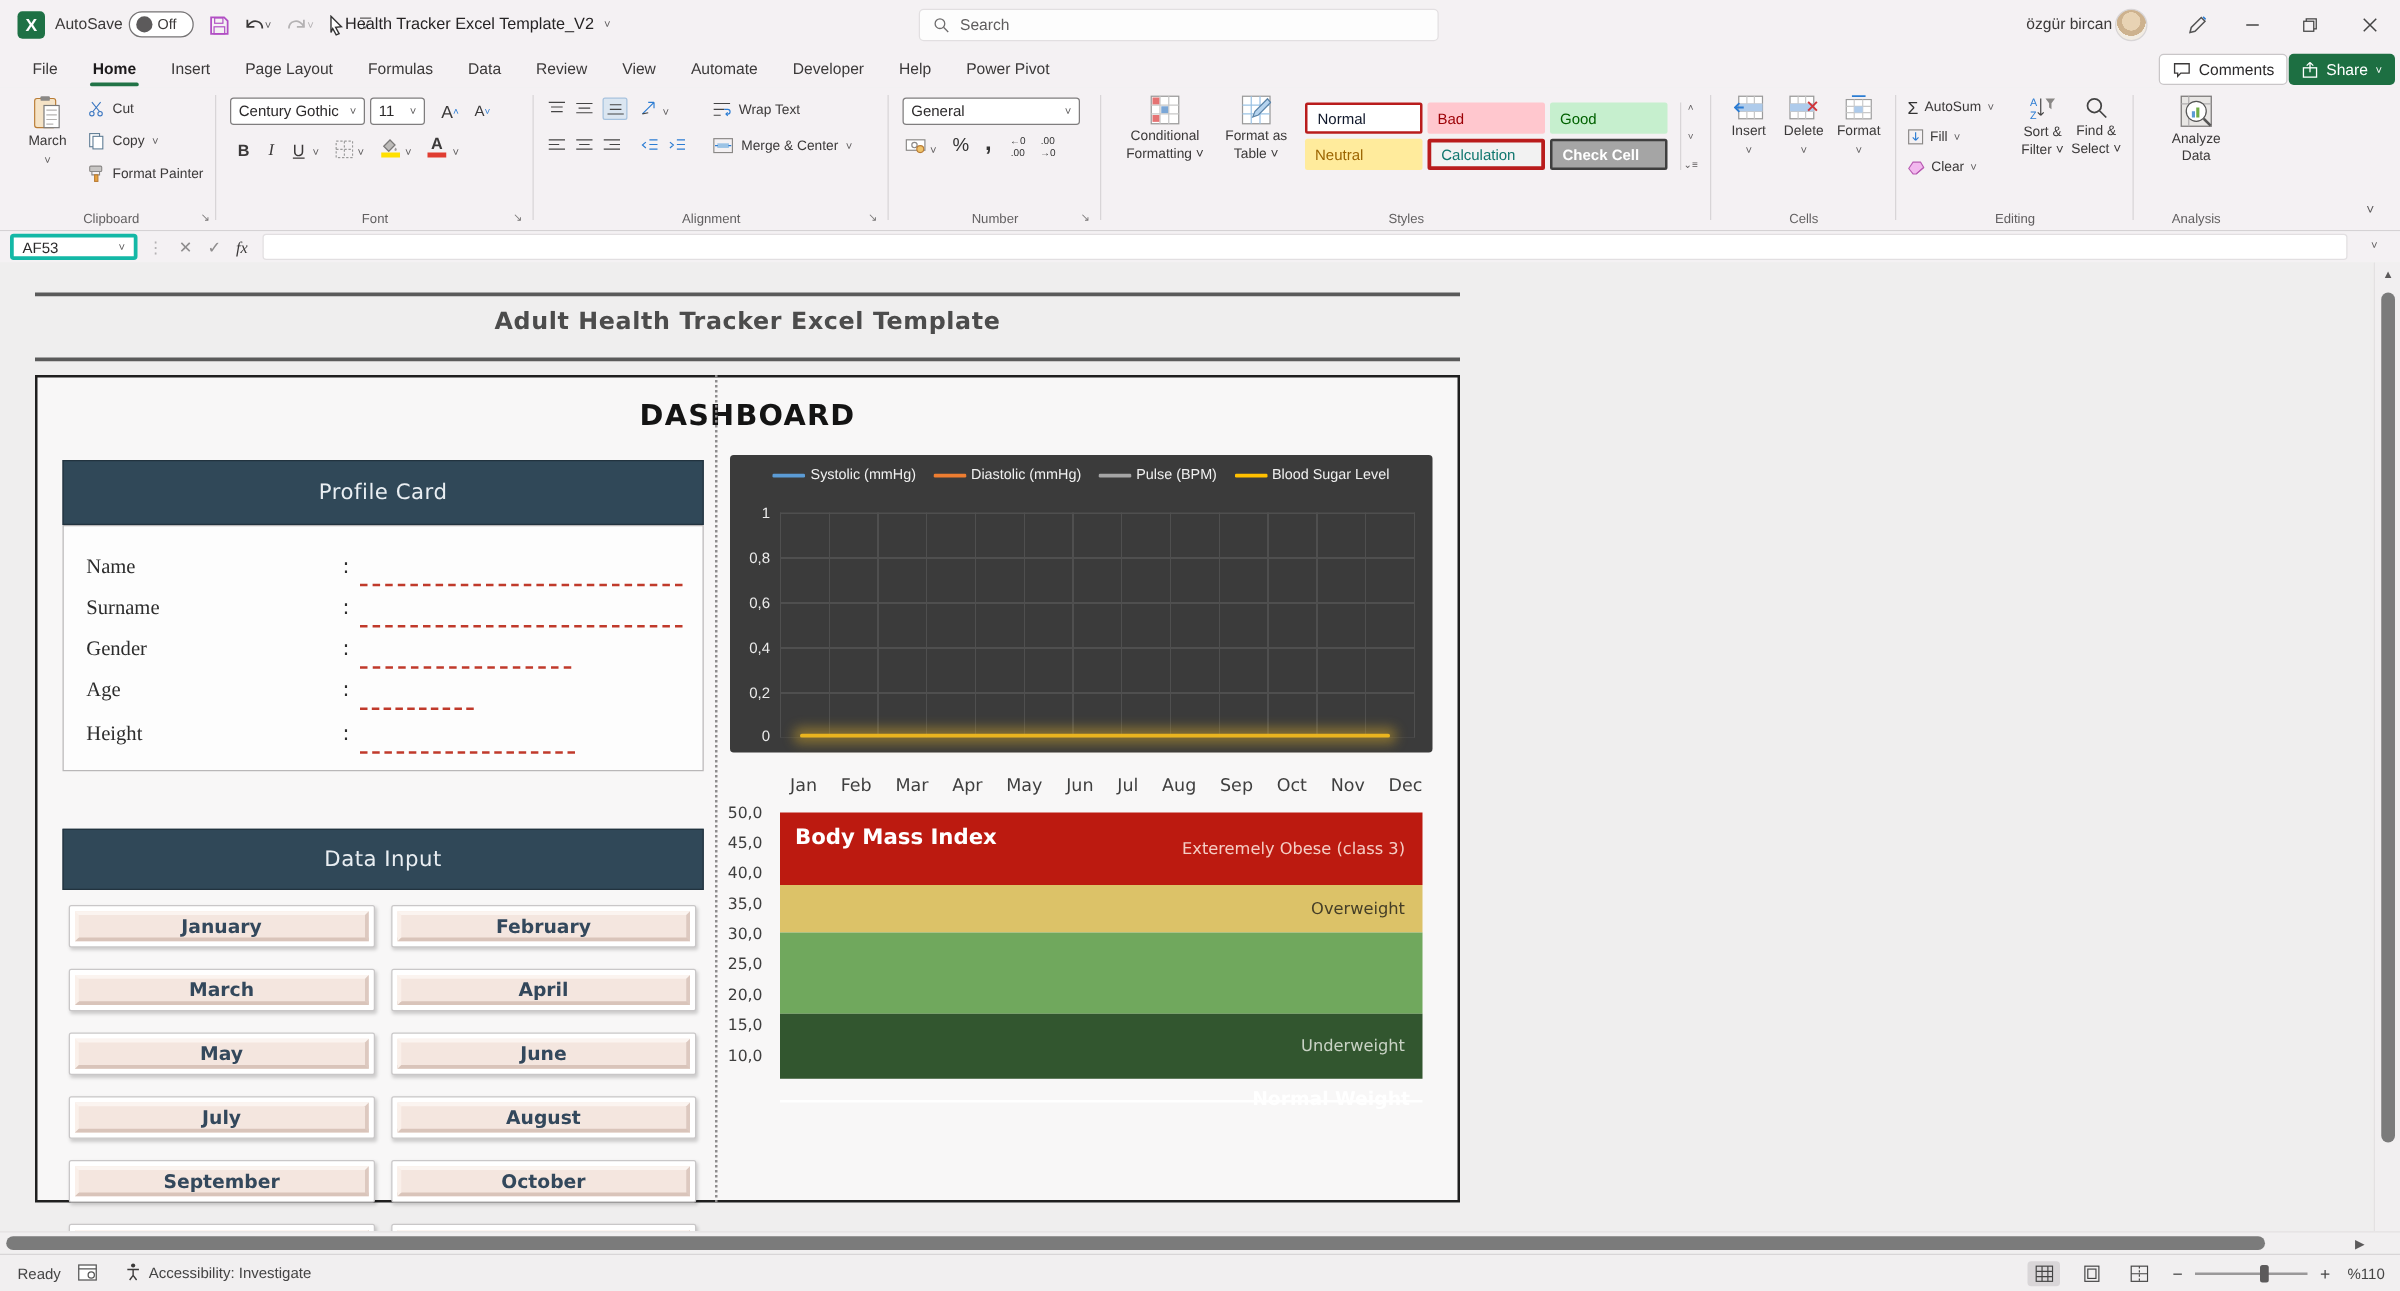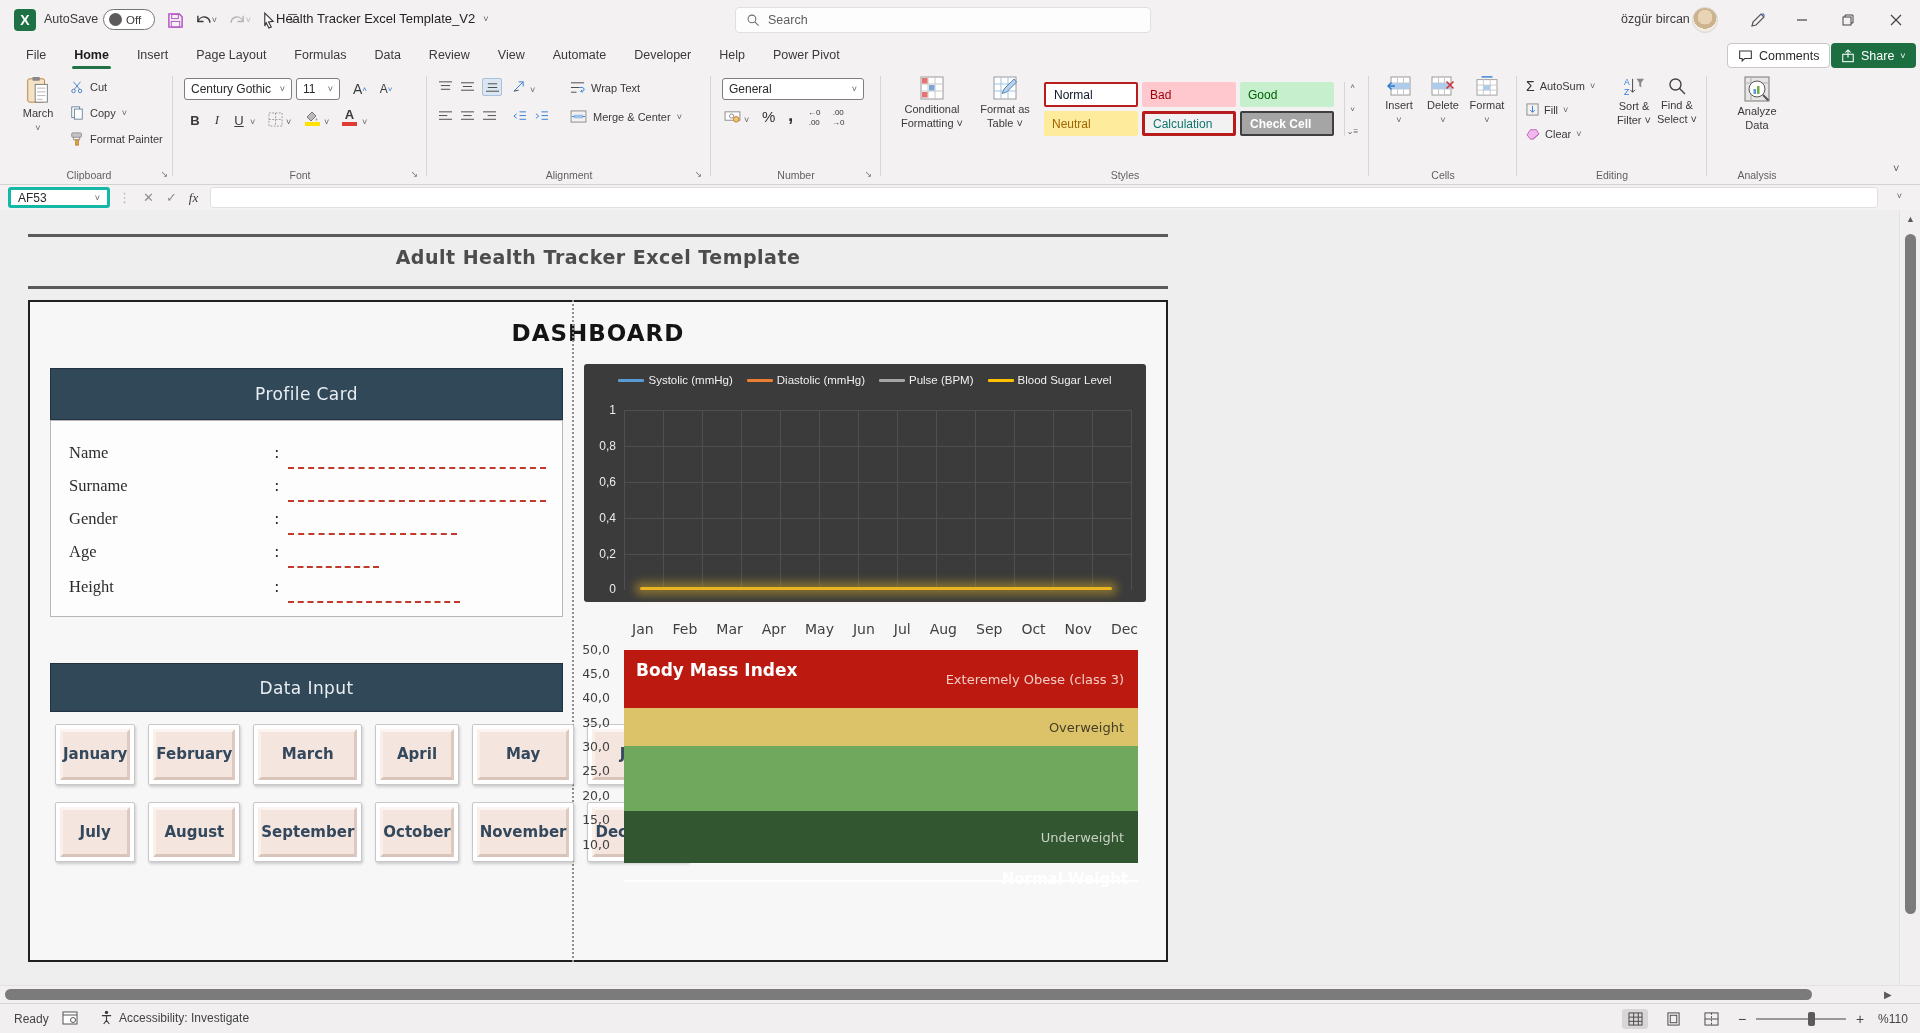--- a/index.html
+++ b/index.html
@@ -51,21 +51,21 @@
   .rule{position:absolute;left:28px;width:1140px;height:3px;background:#5a5a5a}
   .pagetitle{position:absolute;left:28px;width:1140px;top:36px;text-align:center;font-family:"DejaVu Sans",sans-serif;font-size:19px;font-weight:bold;color:#4c4c4c;letter-spacing:.5px}
   .panel{position:absolute;left:28px;top:90px;width:1140px;height:662px;background:#f8f7f7;border:2px solid #1f1f1f}
   .dashtitle{position:absolute;left:0;right:0;top:18px;text-align:center;font-family:"DejaVu Sans",sans-serif;font-size:23px;font-weight:bold;color:#141414;letter-spacing:1px}
   .cardhead{position:absolute;background:#304858;color:#e9eef2;display:flex;align-items:center;justify-content:center;font-family:"DejaVu Sans",sans-serif;font-size:17px;letter-spacing:.4px;border:1px solid #22333f}
   .cardbody{position:absolute;background:#fdfdfd;border:1px solid #b9b7b8}
   .pfrow{position:absolute;left:0;width:100%;height:24px}
   .pflabel{position:absolute;left:18px;font-family:Liberation Serif, serif;font-size:16.5px;color:#2d2d2d}
   .pfcolon{position:absolute;left:223px;font-family:"DejaVu Sans",sans-serif;font-size:16.5px;color:#2d2d2d}
   .pfline{position:absolute;left:237px;top:24px;border-bottom:2px dashed #c03a2b;height:0}
-  .monthgrid{position:absolute;left:55px;top:514px;width:502px;height:216px;display:grid;grid-template-columns:repeat(6,1fr);grid-template-rows:repeat(3,1fr);column-gap:13px;row-gap:17px}
+  .monthgrid{position:absolute;left:55px;top:514px;width:502px;height:216px;display:grid;grid-template-columns:repeat(2,1fr);grid-template-rows:repeat(3,1fr);column-gap:13px;row-gap:17px}
   .mbtn{background:#fff;border:1px solid #c9c7c8;border-radius:2px;padding:4px;box-shadow:1px 2px 3px rgba(0,0,0,.18)}
   .mbtn-inner{width:100%;height:100%;background:#f4e6df;border-top:3px solid #fbf4f0;border-left:3px solid #faf0ea;border-bottom:3px solid #d9c4ba;border-right:3px solid #ddc9c0;display:flex;align-items:center;justify-content:center;font-family:"DejaVu Sans",sans-serif;font-weight:bold;font-size:15px;color:#33485c}
   .pagebreak{position:absolute;left:572px;top:90px;height:662px;border-left:2px dotted #8f8d8e}
   
   .linechart{position:absolute;left:584px;top:154px;width:562px;height:238px;background:#3b3b3b;border-radius:3px}
   .legend{position:absolute;left:0;right:0;top:10px;display:flex;justify-content:center;gap:14px;font-size:11.5px;color:#f0f0f0;align-items:center}
   .leg-item{display:flex;align-items:center;gap:4px}
   .swatch{width:26px;height:3px;border-radius:1px}
   .plot{position:absolute;left:40px;top:46px;width:508px;height:180px;
     background-image:repeating-linear-gradient(to bottom,#4f4f4f 0 1px,transparent 1px 36px),repeating-linear-gradient(to right,#4f4f4f 0 1px,transparent 1px 39px);}

